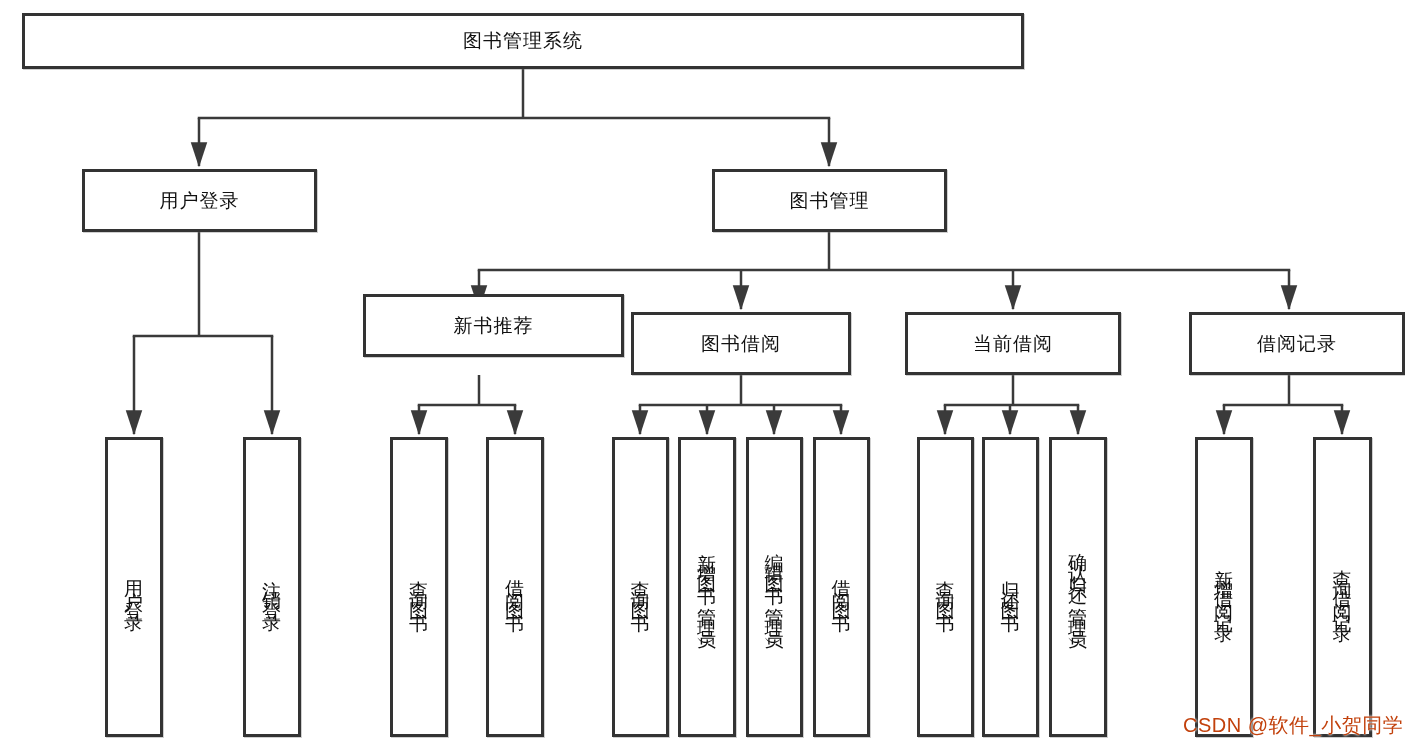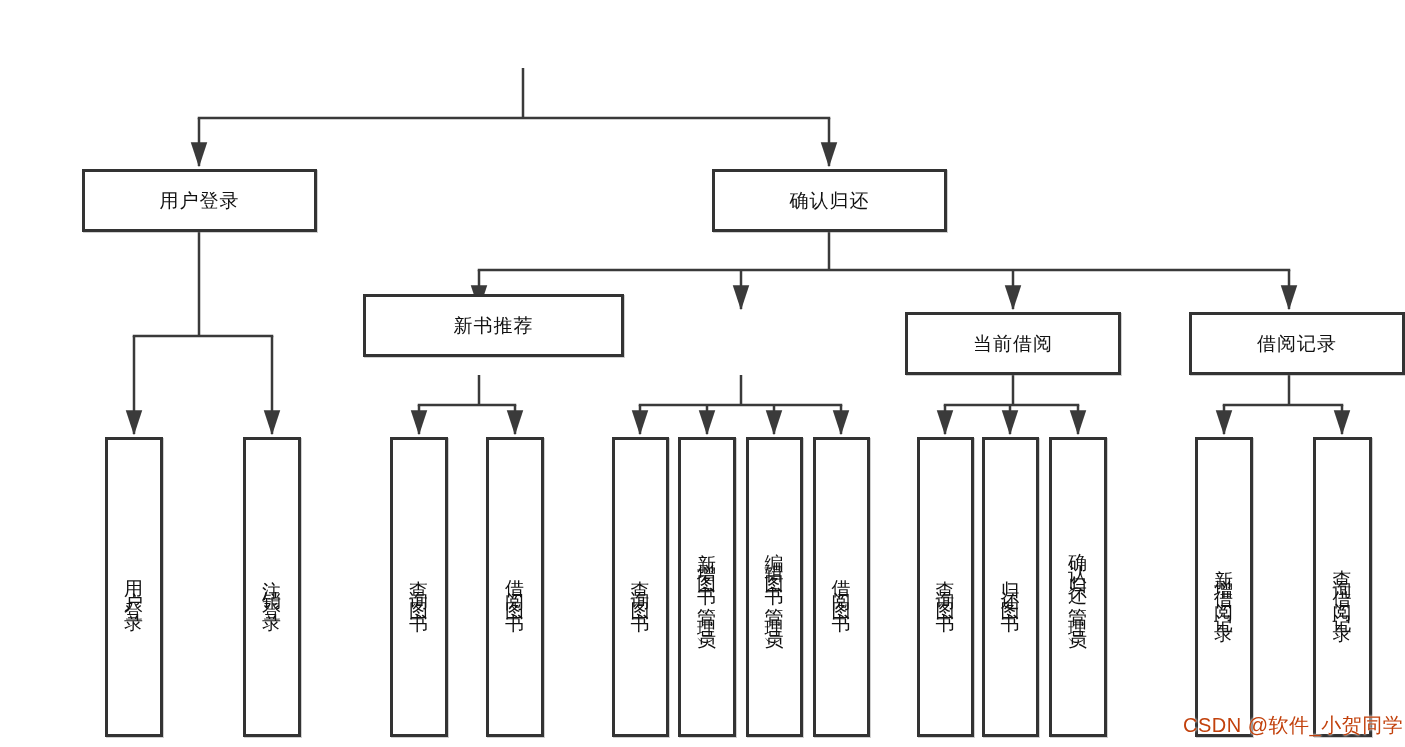--- a/index.html
+++ b/index.html
@@ -116,30 +116,36 @@
       <line x1="1010" y1="405" x2="1010" y2="434" marker-end="url(#ah)"></line>
       <line x1="1078" y1="405" x2="1078" y2="434" marker-end="url(#ah)"></line>
 
       <line x1="1289" y1="375" x2="1289" y2="406"></line>
       <line x1="1222.75" y1="405" x2="1343.25" y2="405"></line>
       <line x1="1224" y1="405" x2="1224" y2="434" marker-end="url(#ah)"></line>
       <line x1="1342" y1="405" x2="1342" y2="434" marker-end="url(#ah)"></line>
     </g>
   </svg>
 
+  <div class="node" style="left:22px; top:13px; width:1002px; height:56px;">
+    <span class="lbl">图书管理系统</span>
+  </div>
 
   <div class="node" style="left:82px; top:169px; width:235px; height:63px;">
     <span class="lbl">用户登录</span>
   </div>
   <div class="node" style="left:712px; top:169px; width:235px; height:63px;">
-    <span class="lbl">确认归还</span>
+    <span class="lbl">图书管理</span>
   </div>
 
   <div class="node" style="left:363px; top:294px; width:261px; height:63px;">
     <span class="lbl">新书推荐</span>
+  </div>
+  <div class="node" style="left:631px; top:312px; width:220px; height:63px;">
+    <span class="lbl">图书借阅</span>
   </div>
   <div class="node" style="left:905px; top:312px; width:216px; height:63px;">
     <span class="lbl">当前借阅</span>
   </div>
   <div class="node" style="left:1181px; top:312px; width:216px; height:63px;margin-left:8px;">
     <span class="lbl">借阅记录</span>
   </div>
 
   <div class="leaf" style="left:105px; width:58px;">
     <span class="vtext">用户登录</span>

